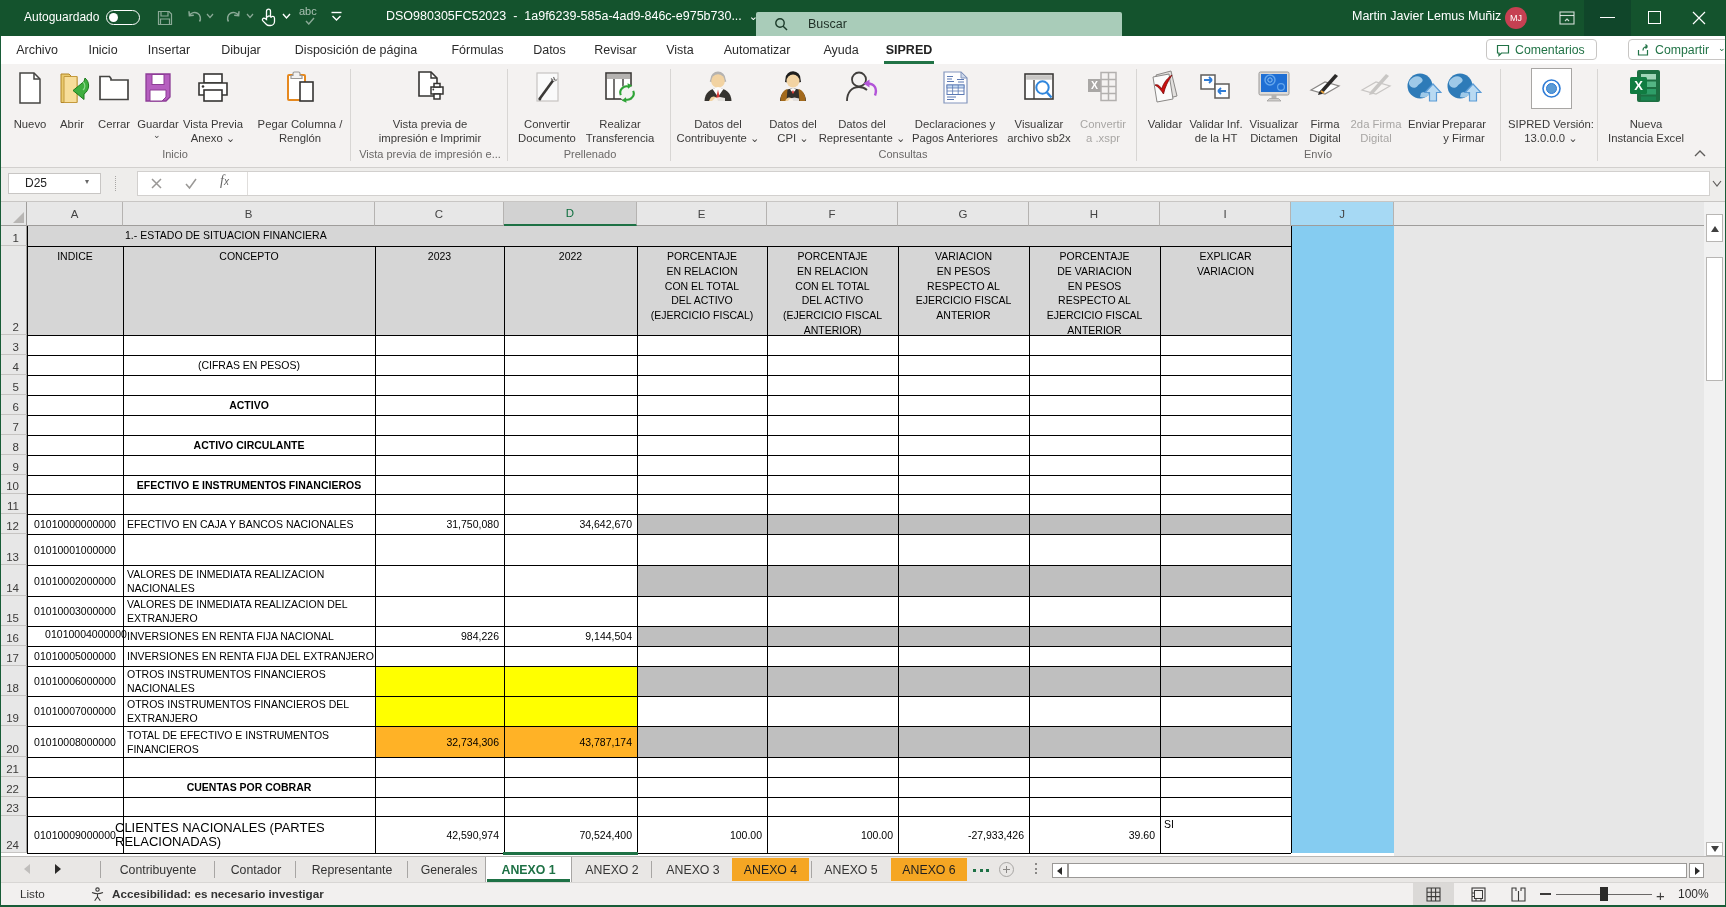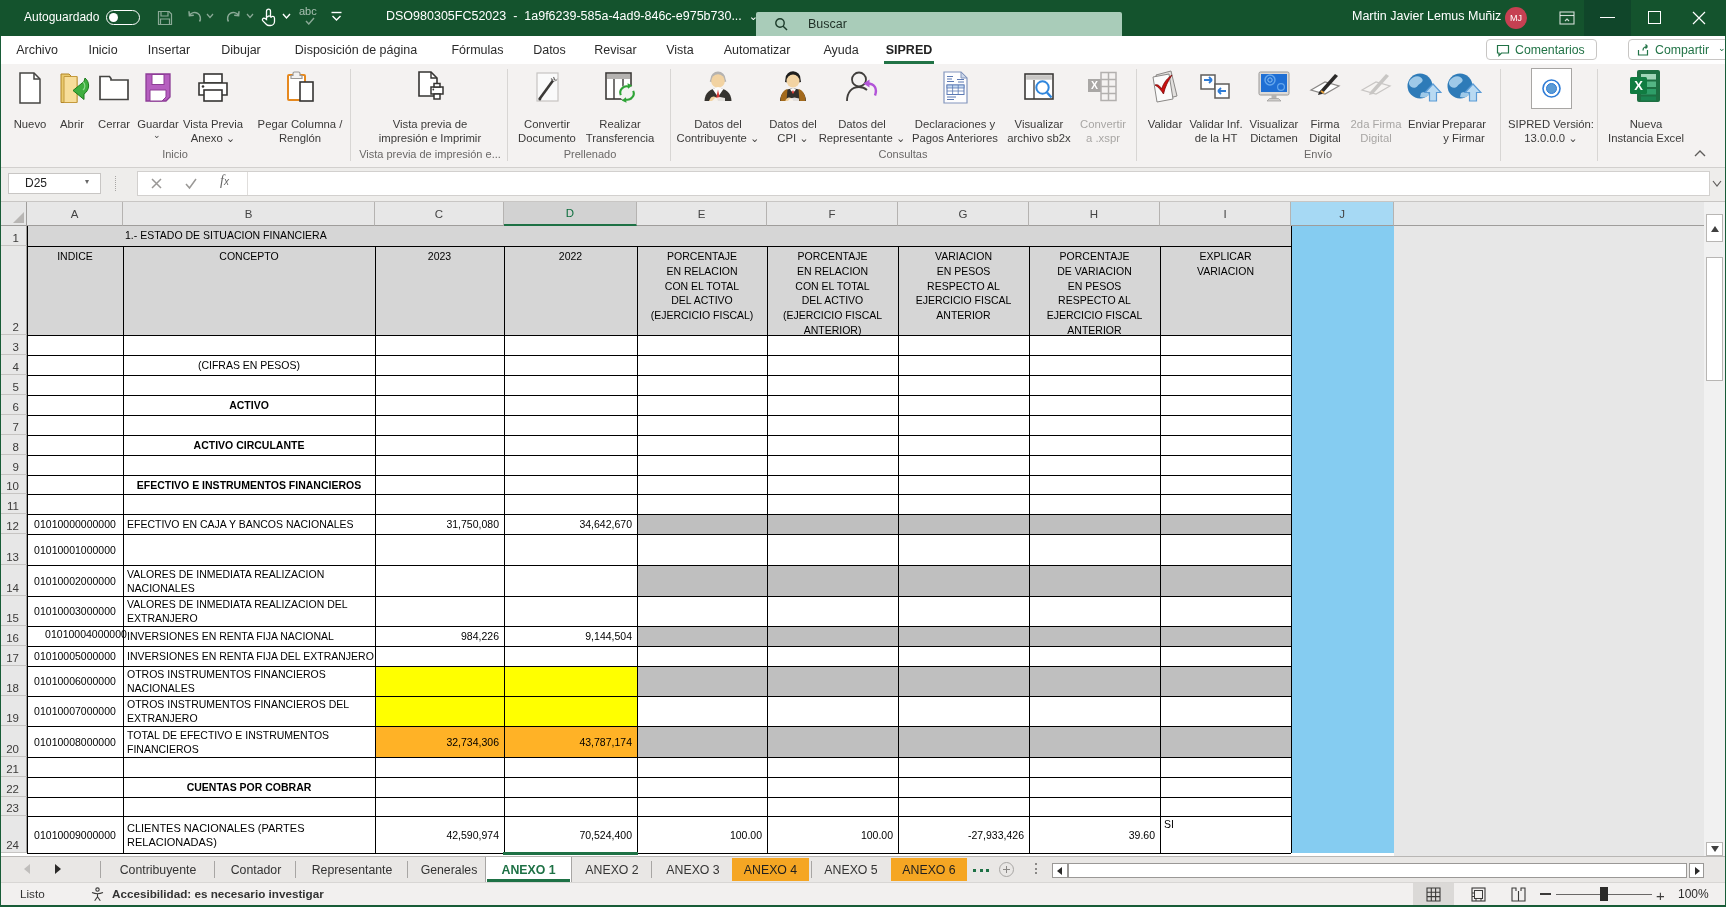--- a/index.html
+++ b/index.html
@@ -503,21 +503,21 @@
     </div>
 <div class="cell" style="left:376px;top:525px;width:127px;height:29px;display:flex;align-items:center;justify-content:flex-end;font-weight:normal;font-size:10.5px;padding:0 4px;">
       <div style="line-height:14px;text-align:right;">32,734,306</div>
     </div>
 <div class="cell" style="left:505px;top:525px;width:131px;height:29px;display:flex;align-items:center;justify-content:flex-end;font-weight:normal;font-size:10.5px;padding:0 4px;">
       <div style="line-height:14px;text-align:right;">43,787,174</div>
     </div>
 <div class="cell" style="left:28px;top:615px;width:94px;height:35px;display:flex;align-items:center;justify-content:center;font-weight:normal;font-size:10.5px;padding:0 5px;">
       <div style="line-height:14px;text-align:center;width:100%;">01010009000000</div>
     </div>
-<div class="cell" style="left:124px;top:615px;width:250px;height:35px;display:flex;align-items:center;font-weight:normal;font-size:11px;padding:0 3px;">
+<div class="cell" style="left:112px;top:615px;width:250px;height:35px;display:flex;align-items:center;font-weight:normal;font-size:13px;padding:0 3px;">
       <div style="line-height:14px;">CLIENTES NACIONALES (PARTES RELACIONADAS)</div>
     </div>
 <div class="cell" style="left:376px;top:615px;width:127px;height:35px;display:flex;align-items:center;justify-content:flex-end;font-weight:normal;font-size:10.5px;padding:0 4px;">
       <div style="line-height:14px;text-align:right;">42,590,974</div>
     </div>
 <div class="cell" style="left:505px;top:615px;width:131px;height:35px;display:flex;align-items:center;justify-content:flex-end;font-weight:normal;font-size:10.5px;padding:0 4px;">
       <div style="line-height:14px;text-align:right;">70,524,400</div>
     </div>
 <div class="cell" style="left:638px;top:615px;width:128px;height:35px;display:flex;align-items:center;justify-content:flex-end;font-weight:normal;font-size:10.5px;padding:0 4px;">
       <div style="line-height:14px;text-align:right;">100.00</div>

